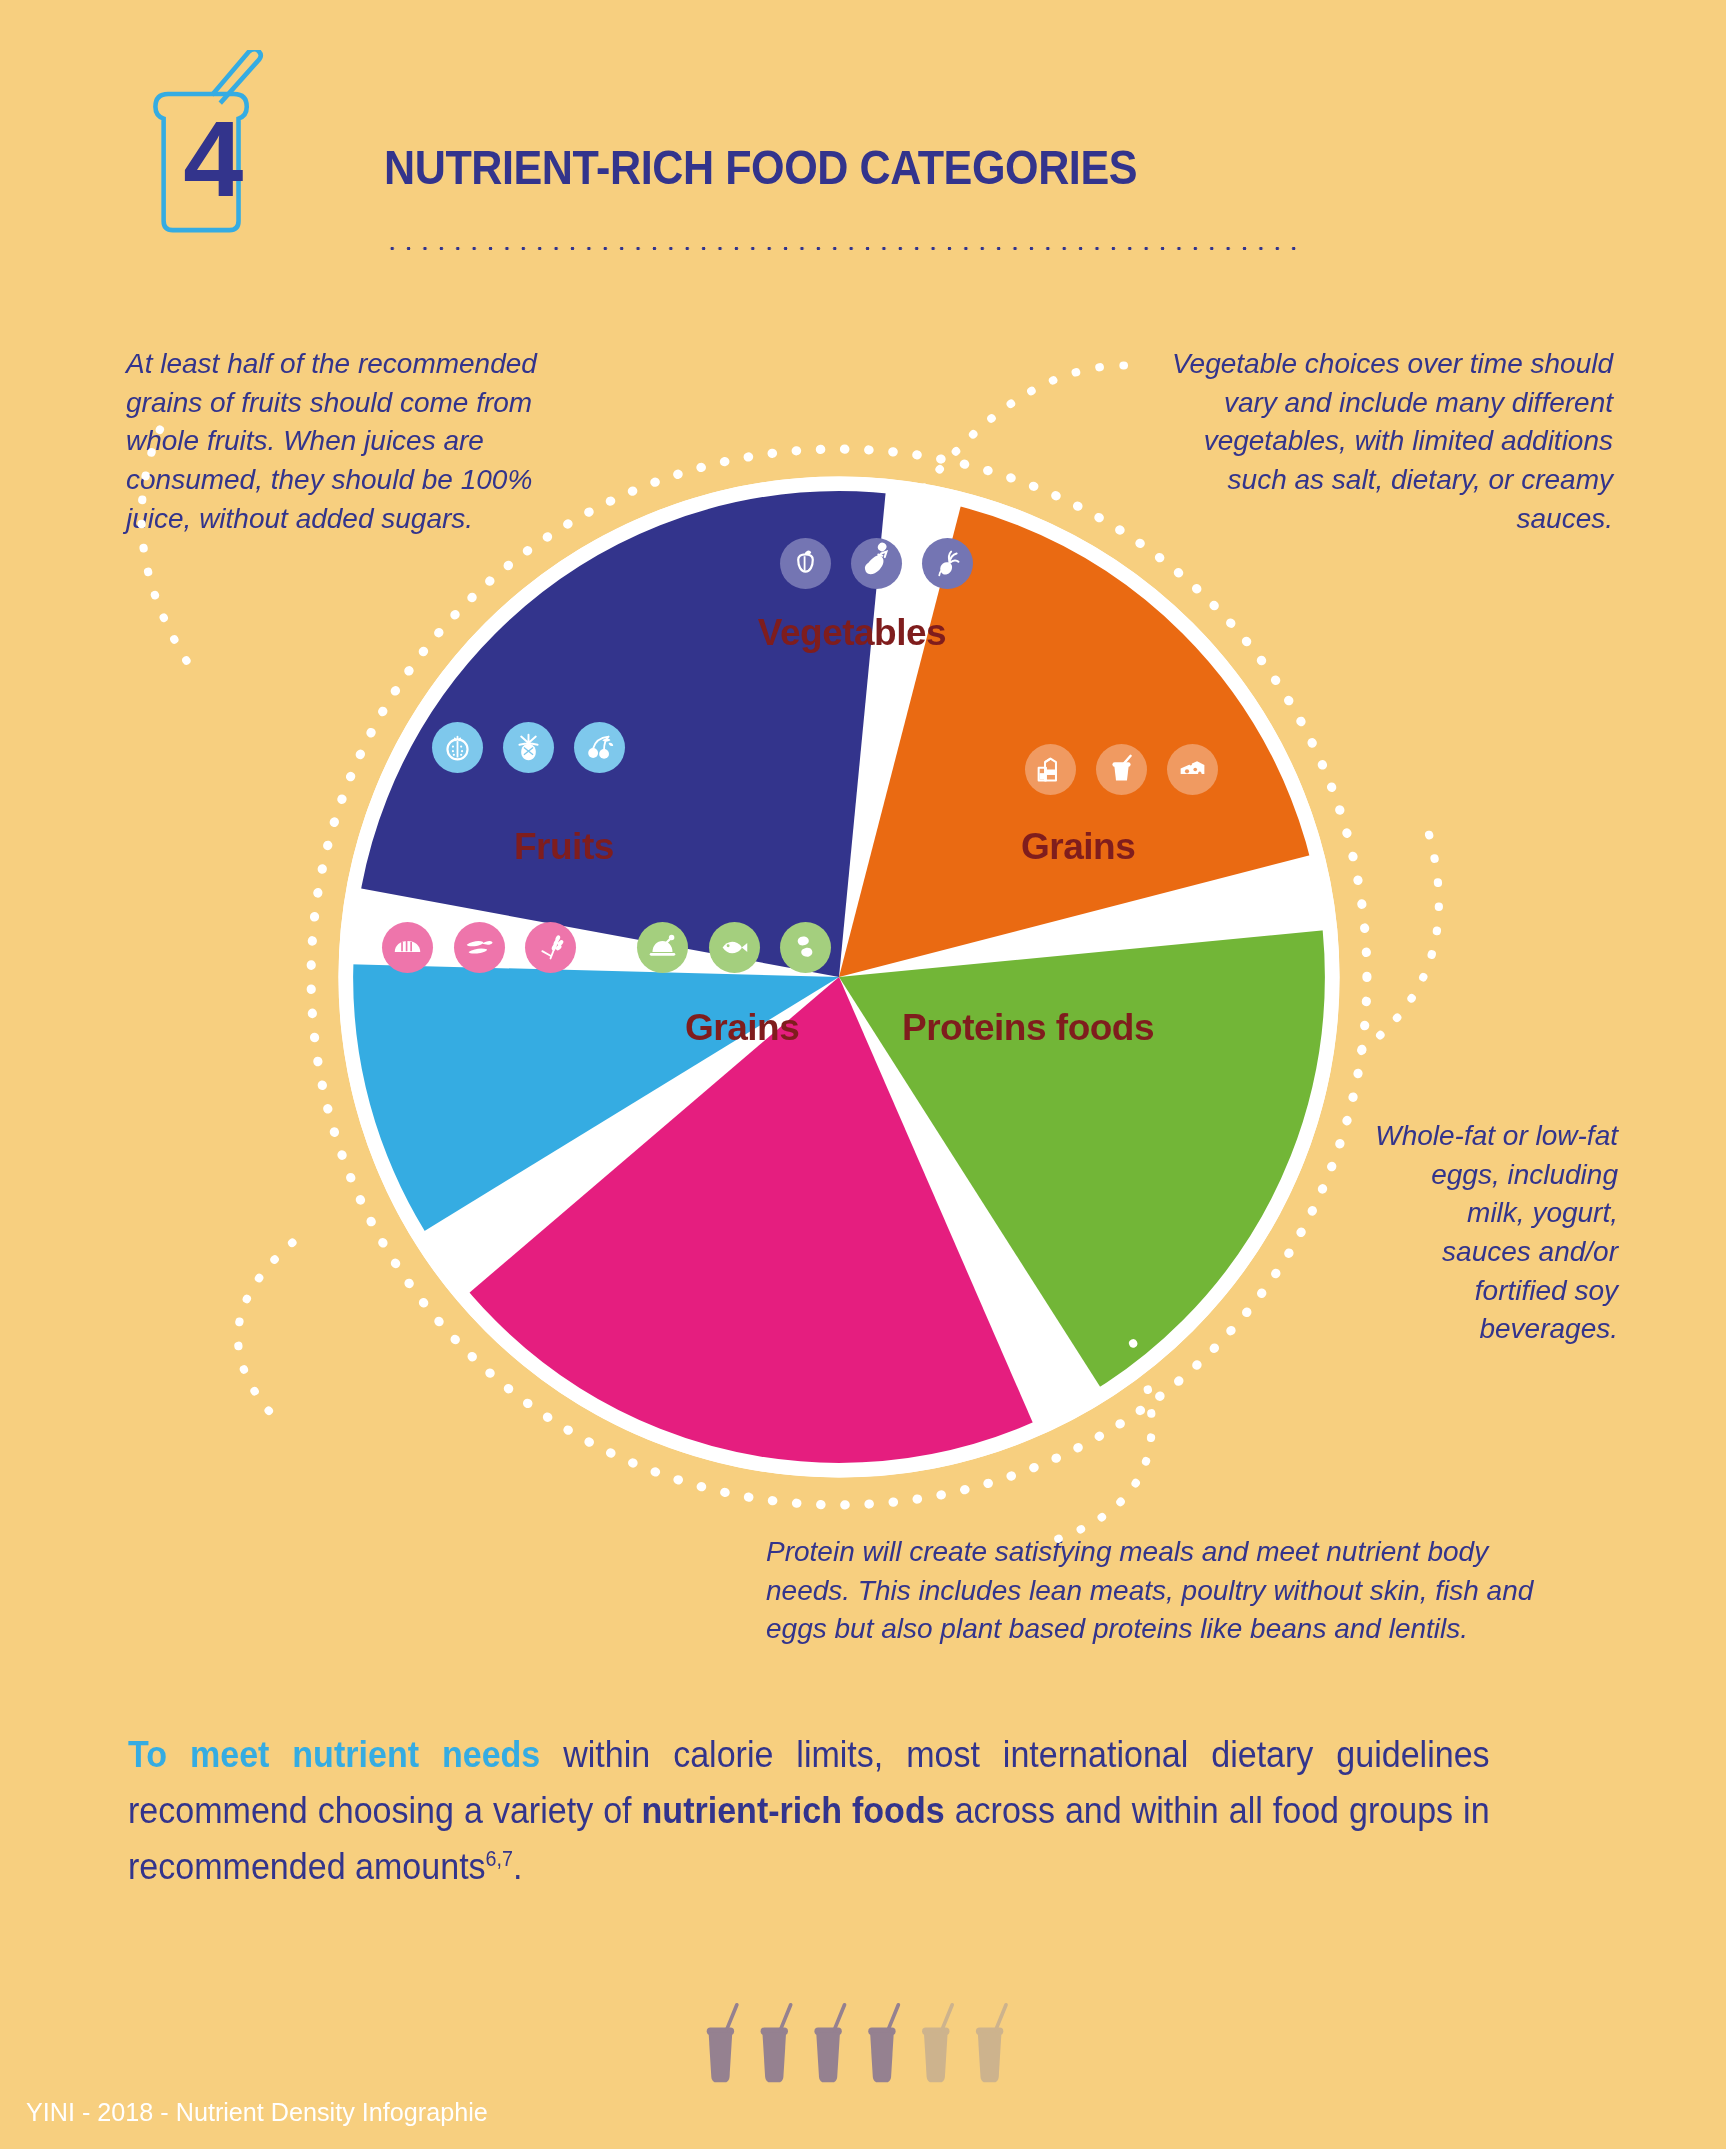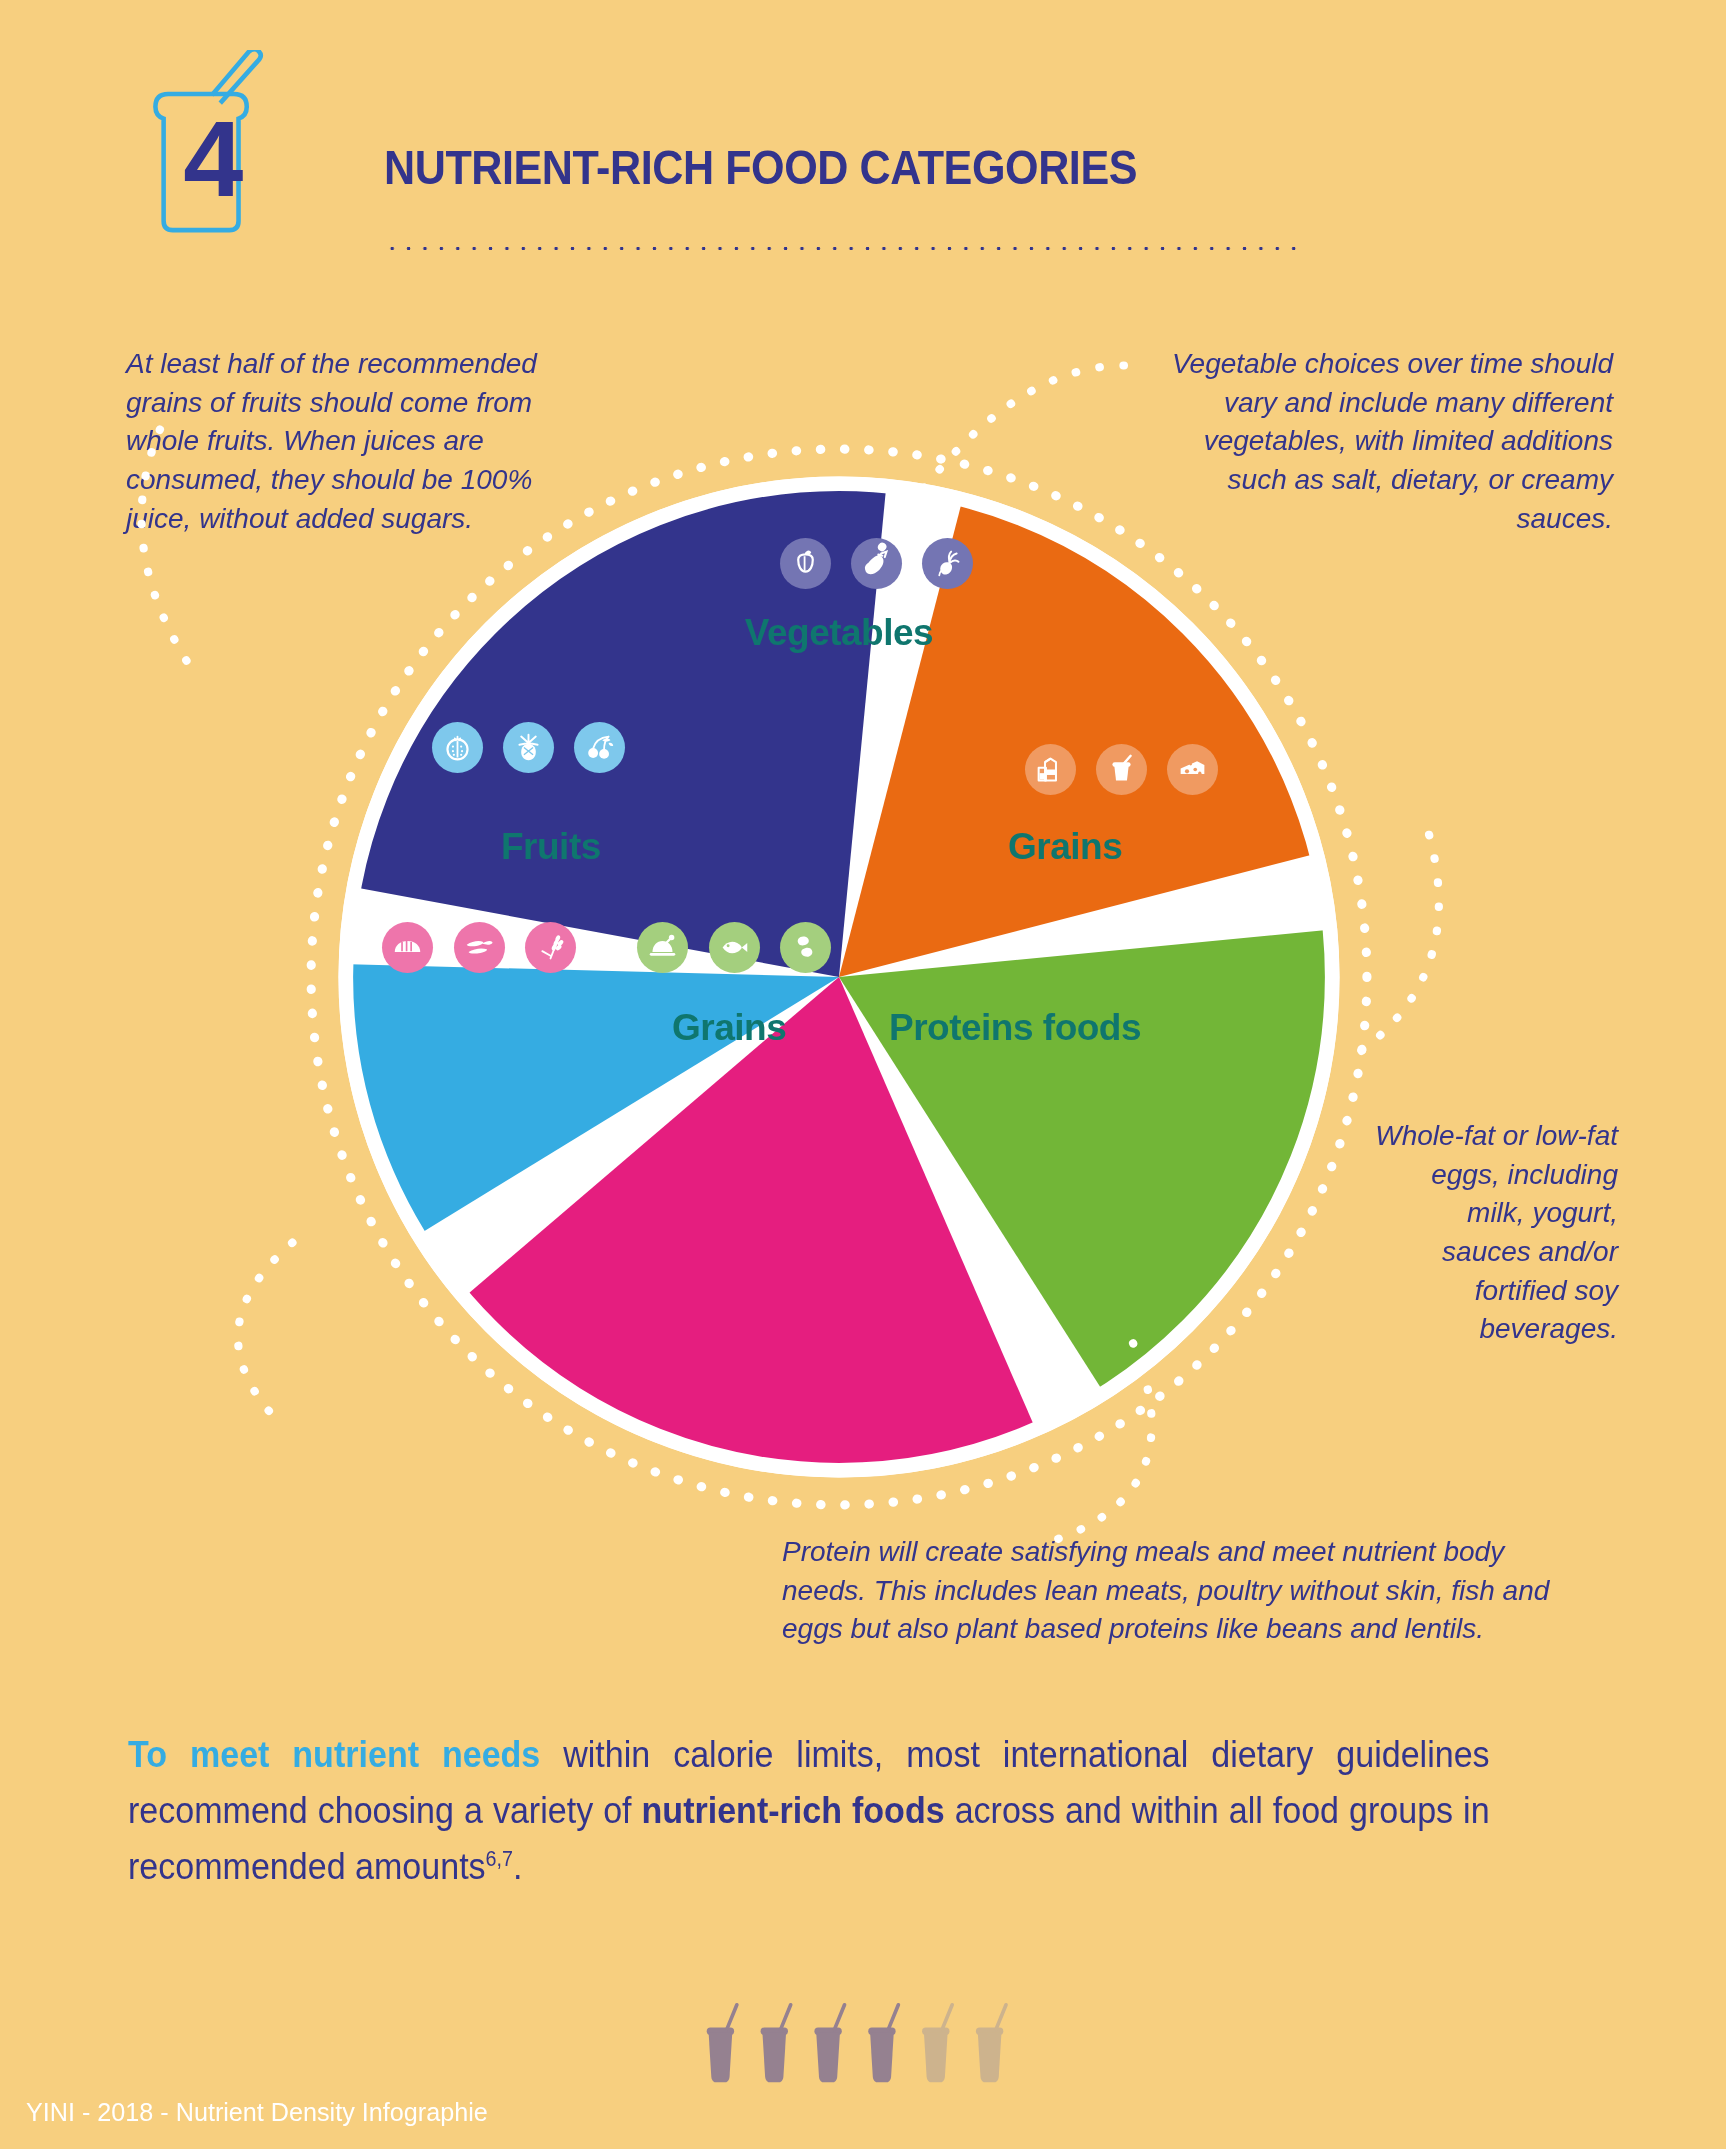--- a/index.html
+++ b/index.html
@@ -47,33 +47,34 @@
     font-family:"Liberation Sans", sans-serif;
   }
   .note b{font-weight:normal;font-style:italic;}
   .note.left-al{text-align:left;}
   .note.right-al{text-align:right;}
 
   #note-fruits{left:126px;top:345px;width:466px;}
   #note-vegetables{left:1138px;top:345px;width:475px;text-align:right;}
   #note-dairy{left:1371px;top:1117px;width:247px;text-align:right;}
   #note-grains{left:128px;top:1363px;width:429px;}
-  #note-protein{left:766px;top:1533px;width:795px;margin-left:16px;}
+  #note-protein{left:766px;top:1533px;width:795px;}
 
   
   .pie-wrap{position:absolute;left:291px;top:429px;width:1096px;height:1096px;}
   .pie-svg{position:absolute;left:0;top:0;}
 
   .seg-label{
     position:absolute;
-    color:#0f766e;font-weight:bold;
+    color:#7f1d1d;font-weight:bold;
     font-size:37px;
     white-space:nowrap;
     font-family:"Liberation Sans", sans-serif;
     letter-spacing:-0.5px;
+    margin-left:13px;
   }
   .icon-badge{
     position:absolute;
     width:51px;height:51px;border-radius:50%;
     display:flex;align-items:center;justify-content:center;
   }
   .icon-badge svg{display:block;}
 
   
   .summary{

